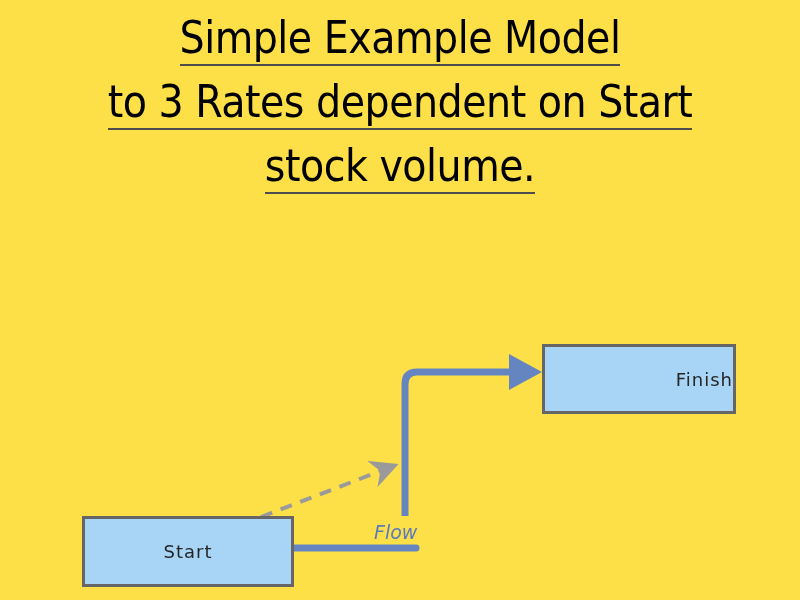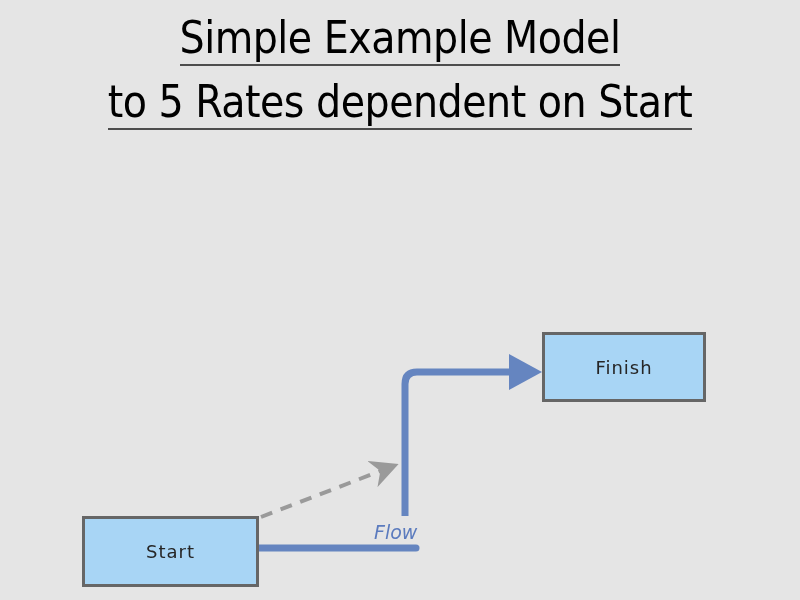--- a/index.html
+++ b/index.html
@@ -8,21 +8,21 @@
     padding: 0;
     background: #ffffff;
   }
   body {
     font-family: "DejaVu Sans", sans-serif;
   }
   #slide {
     position: relative;
     width: 800px;
     height: 600px;
-    background: #e5e5e5;
+    background: #fde047;
     overflow: hidden;
   }
 
   
   #title-block {
     position: absolute;
     left: 10px;
     top: 6px;
     width: 780px;
     text-align: center;
@@ -66,28 +66,29 @@
     font-family: "DejaVu Sans", sans-serif;
     font-size: 18px;
     color: #262626;
     letter-spacing: 1px;
     white-space: nowrap;
   }
 
   #box-start {
     left: 82px;
     top: 516px;
-    width: 177px;
+    width: 212px;
     height: 71px;
   }
   #box-finish {
     left: 542px;
-    top: 332px;
-    width: 164px;
+    top: 344px;
+    width: 194px;
     height: 70px;
+    justify-content: flex-end;
   }
 
   
   #flow-label {
     position: absolute;
     left: 374px;
     top: 521px;
     font-family: "DejaVu Sans", sans-serif;
     font-size: 19px;
     color: #5b7bbe;
@@ -95,21 +96,22 @@
     font-style: italic;
   }
 </style>
 </head>
 <body>
 
 <div id="slide">
 
   <div id="title-block">
     <span class="title-line"><span>Simple Example Model</span></span>
-    <span class="title-line"><span>to 5 Rates dependent on Start</span></span>
+    <span class="title-line"><span>to 3 Rates dependent on Start</span></span>
+    <span class="title-line"><span>stock volume.</span></span>
   </div>
 
   <svg id="diagram" viewBox="0 0 800 600" width="800" height="600" xmlns="http://www.w3.org/2000/svg">
 
     <defs>
       <marker id="m-open-arrow" viewBox="0 0 10 10" refX="9" refY="5" markerWidth="7" markerHeight="7" orient="auto-start-reverse">
         <path d="M 0 0 L 10 5 L 0 10 L 3 5 z" fill="#9a9a9a"></path>
       </marker>
     </defs>
 

